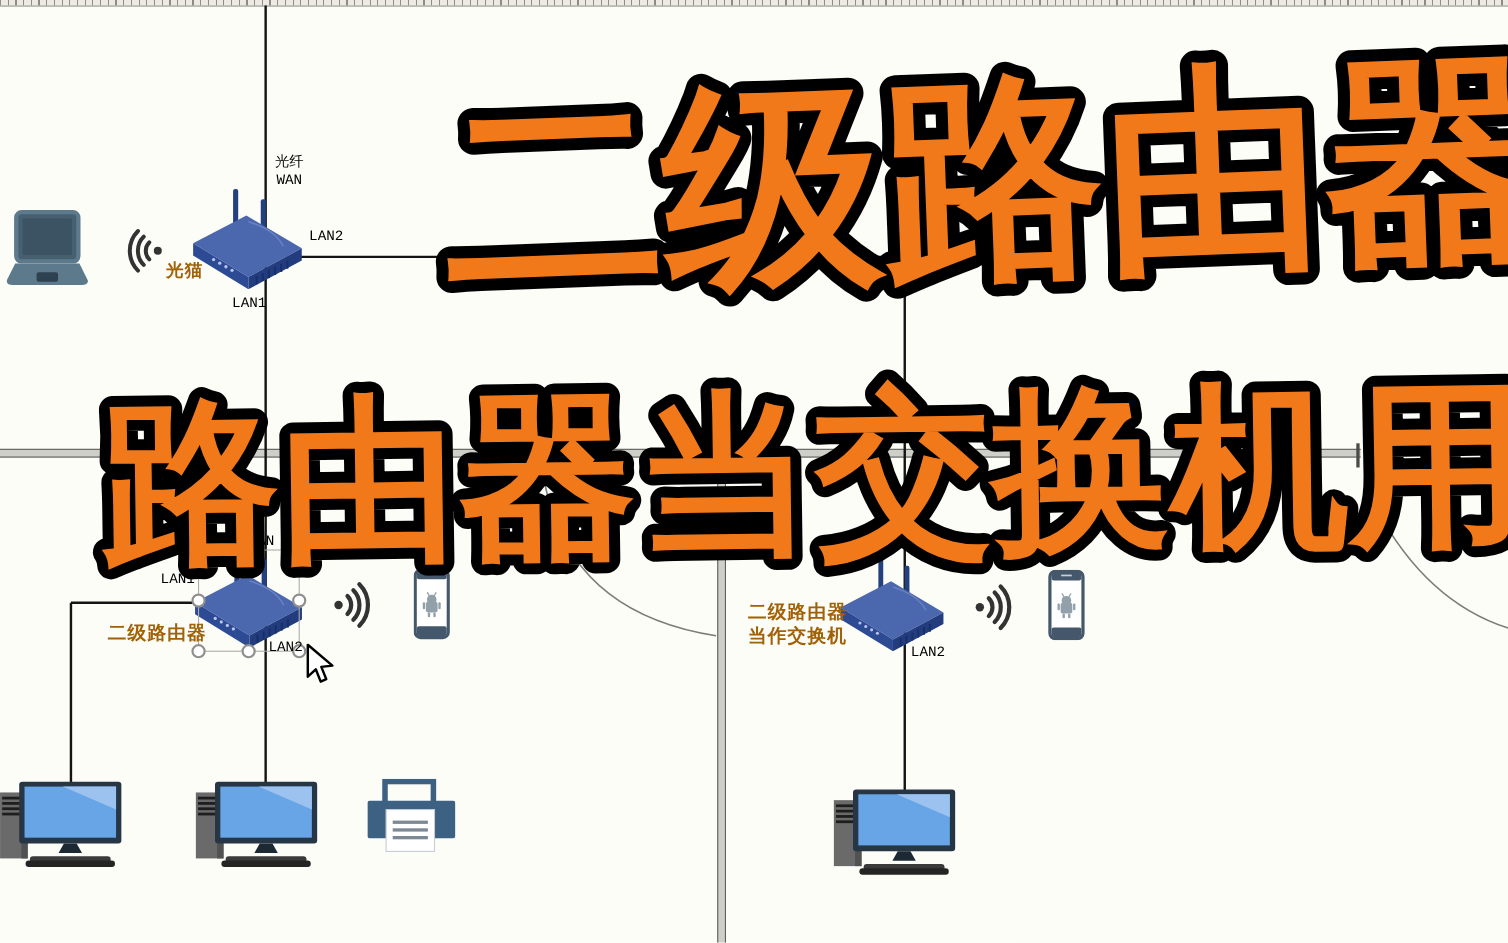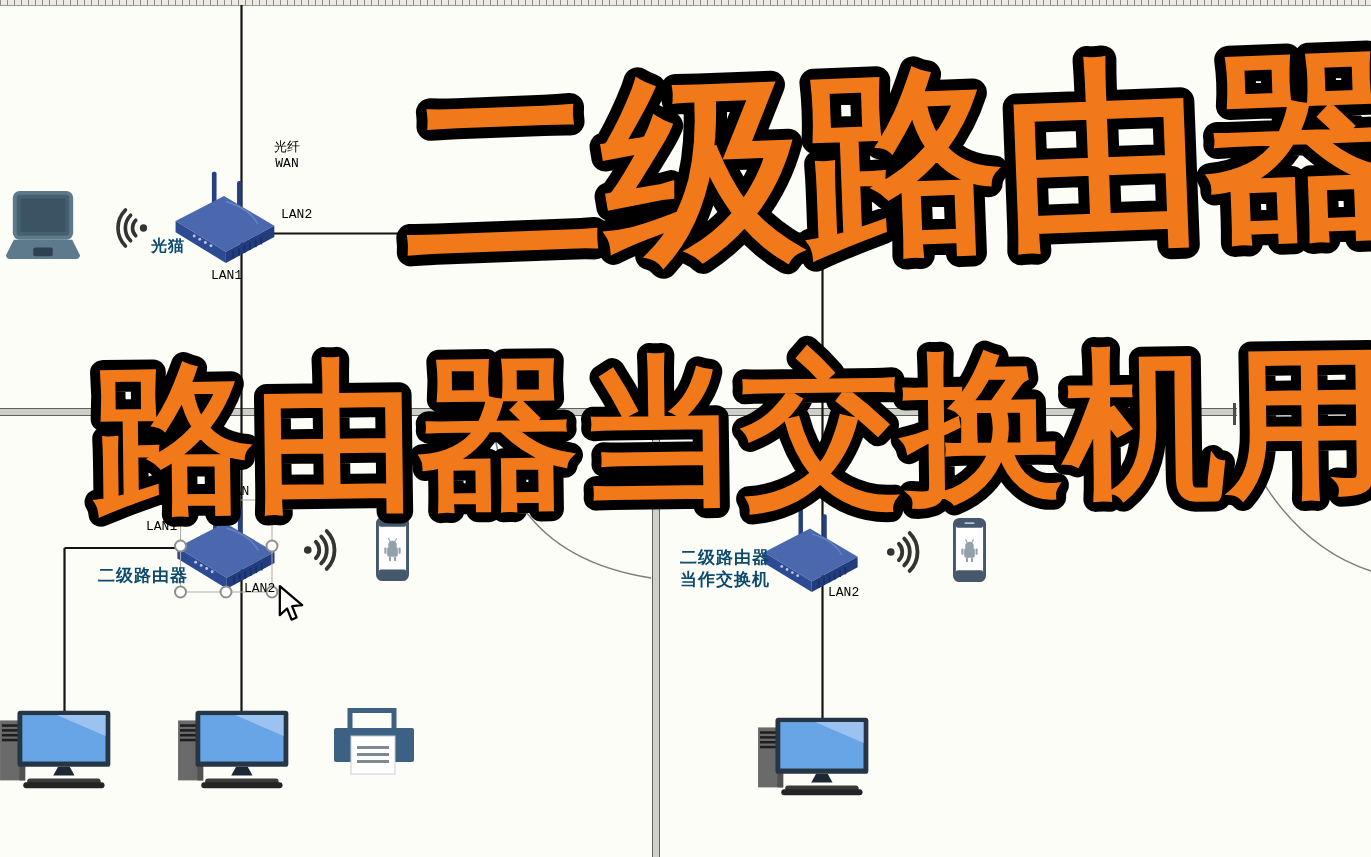--- a/index.html
+++ b/index.html
@@ -15,24 +15,24 @@
   .wall{position:absolute;background:#cfcfc9;z-index:1;}
   .wall-h{border-top:1.4px solid #5f5f5c;border-bottom:1.4px solid #5f5f5c;}
   .wall-v{border-left:1.4px solid #5f5f5c;border-right:1.4px solid #5f5f5c;}
   .jamb{position:absolute;background:#4a4a48;z-index:1;}
 
   .layer{position:absolute;left:0;top:0;z-index:2;}
   .icon{position:absolute;z-index:3;}
   .sel{position:absolute;z-index:4;}
   .lbl{position:absolute;z-index:4;font:13px "Liberation Mono","DejaVu Sans Mono",monospace;color:#000;white-space:nowrap;}
   .cjk{font:13px "DejaVu Sans",sans-serif;}
-  .devname{position:absolute;z-index:4;font-weight:bold;font-size:17px;color:#0c4a6e;white-space:nowrap;letter-spacing:1px;}
+  .devname{position:absolute;z-index:4;font-weight:bold;font-size:17px;color:#a16207;white-space:nowrap;letter-spacing:1px;}
   .title-svg{position:absolute;left:0;top:0;z-index:5;}
   .cursor{position:absolute;z-index:6;}
-  .ctr{text-align:center;padding-left:24px;}
+  .ctr{text-align:center;}
 </style>
 </head>
 <body>
 
 <div id="stage">
 
   <div class="ruler"></div>
 
   <div class="wall wall-h" style="left:0;top:408px;width:1237px;height:6px;"></div>
   <div class="wall wall-v" style="left:652px;top:416px;width:6px;height:441px;"></div>

